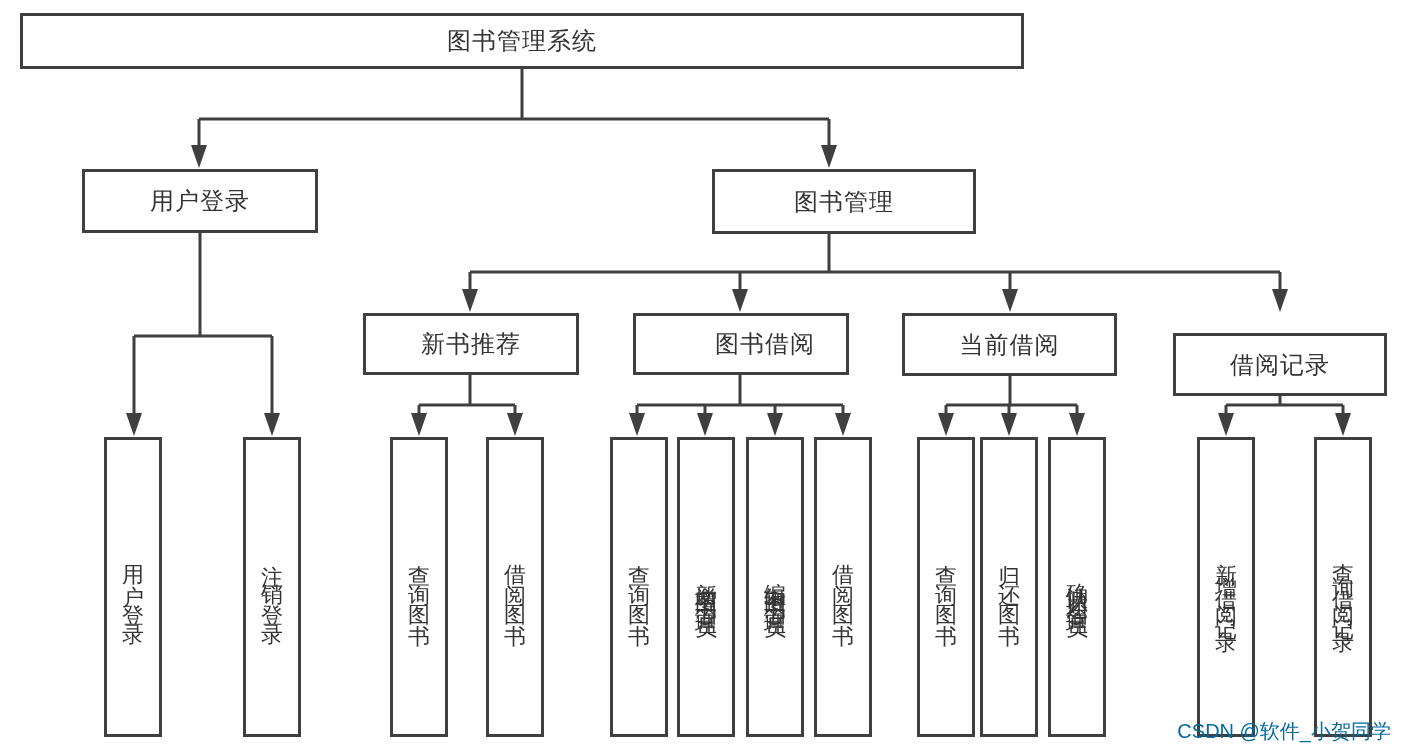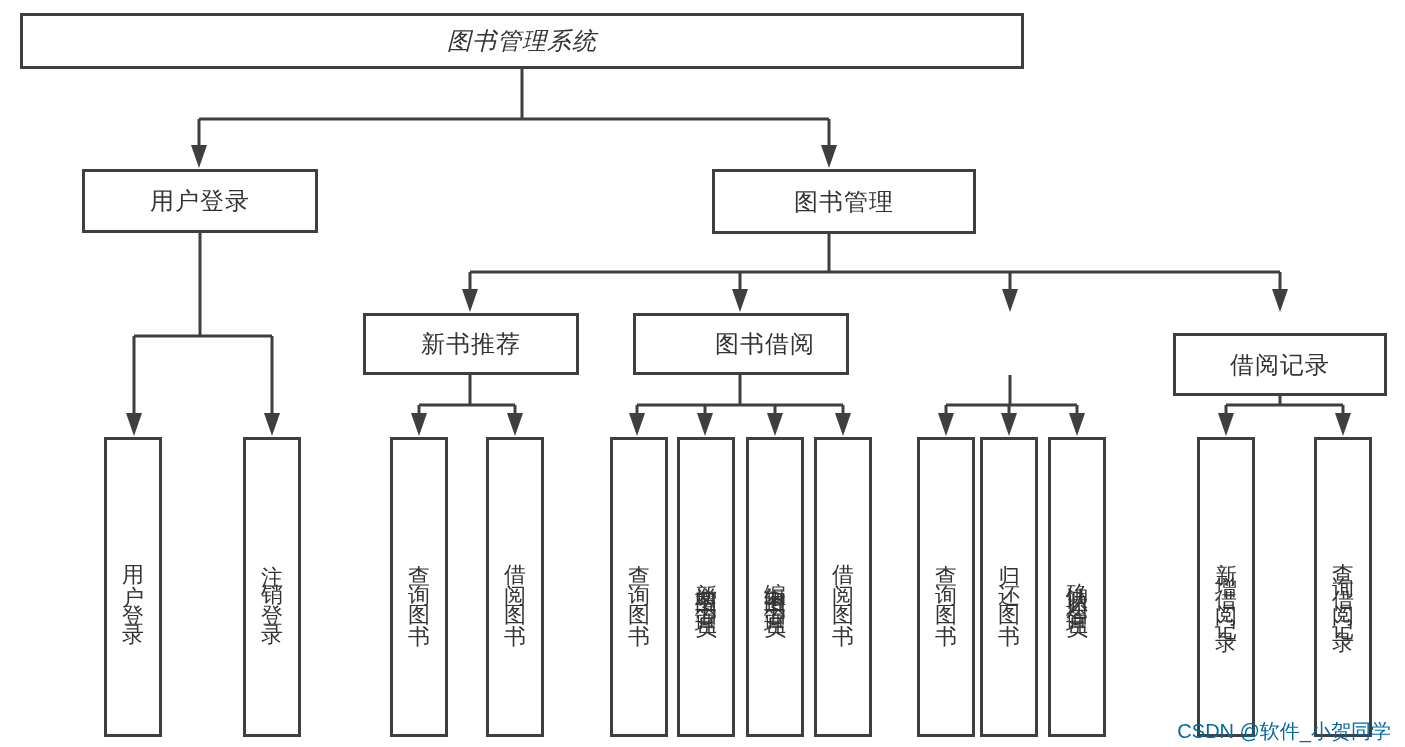--- a/index.html
+++ b/index.html
@@ -80,36 +80,39 @@
     <use href="#ah" x="705" y="436"></use>
     <use href="#ah" x="775" y="436"></use>
     <use href="#ah" x="843" y="436"></use>
     <use href="#ah" x="946" y="436"></use>
     <use href="#ah" x="1009" y="436"></use>
     <use href="#ah" x="1077" y="436"></use>
     <use href="#ah" x="1226" y="436"></use>
     <use href="#ah" x="1343" y="436"></use>
   </svg>
 
-  <div class="node h" style="left:20px; top:13px; width:1004px; height:56px;font-style:italic;">
+  <div class="node h" style="left:20px; top:13px; width:1004px; height:56px;">
     <span>图书管理系统</span>
   </div>
 
   <div class="node h" style="left:82px; top:169px; width:236px; height:64px;">
     <span>用户登录</span>
   </div>
   <div class="node h" style="left:712px; top:169px; width:264px; height:65px;">
     <span>图书管理</span>
   </div>
 
   <div class="node h" style="left:363px; top:313px; width:216px; height:62px;font-family:Liberation Mono, monospace;">
     <span>新书推荐</span>
   </div>
   <div class="node h" style="left:633px; top:313px; width:216px; height:62px;padding-left:48px;">
     <span>图书借阅</span>
+  </div>
+  <div class="node h" style="left:902px; top:313px; width:215px; height:63px;">
+    <span>当前借阅</span>
   </div>
   <div class="node h" style="left:1173px; top:313px; width:214px; height:63px;margin-top:20px;">
     <span>借阅记录</span>
   </div>
 
   <div class="node leaf" style="left:104px;">
     <span class="leaf-text s4">用户登录</span>
   </div>
   <div class="node leaf" style="left:243px;">
     <span class="leaf-text s4">注销登录</span>

